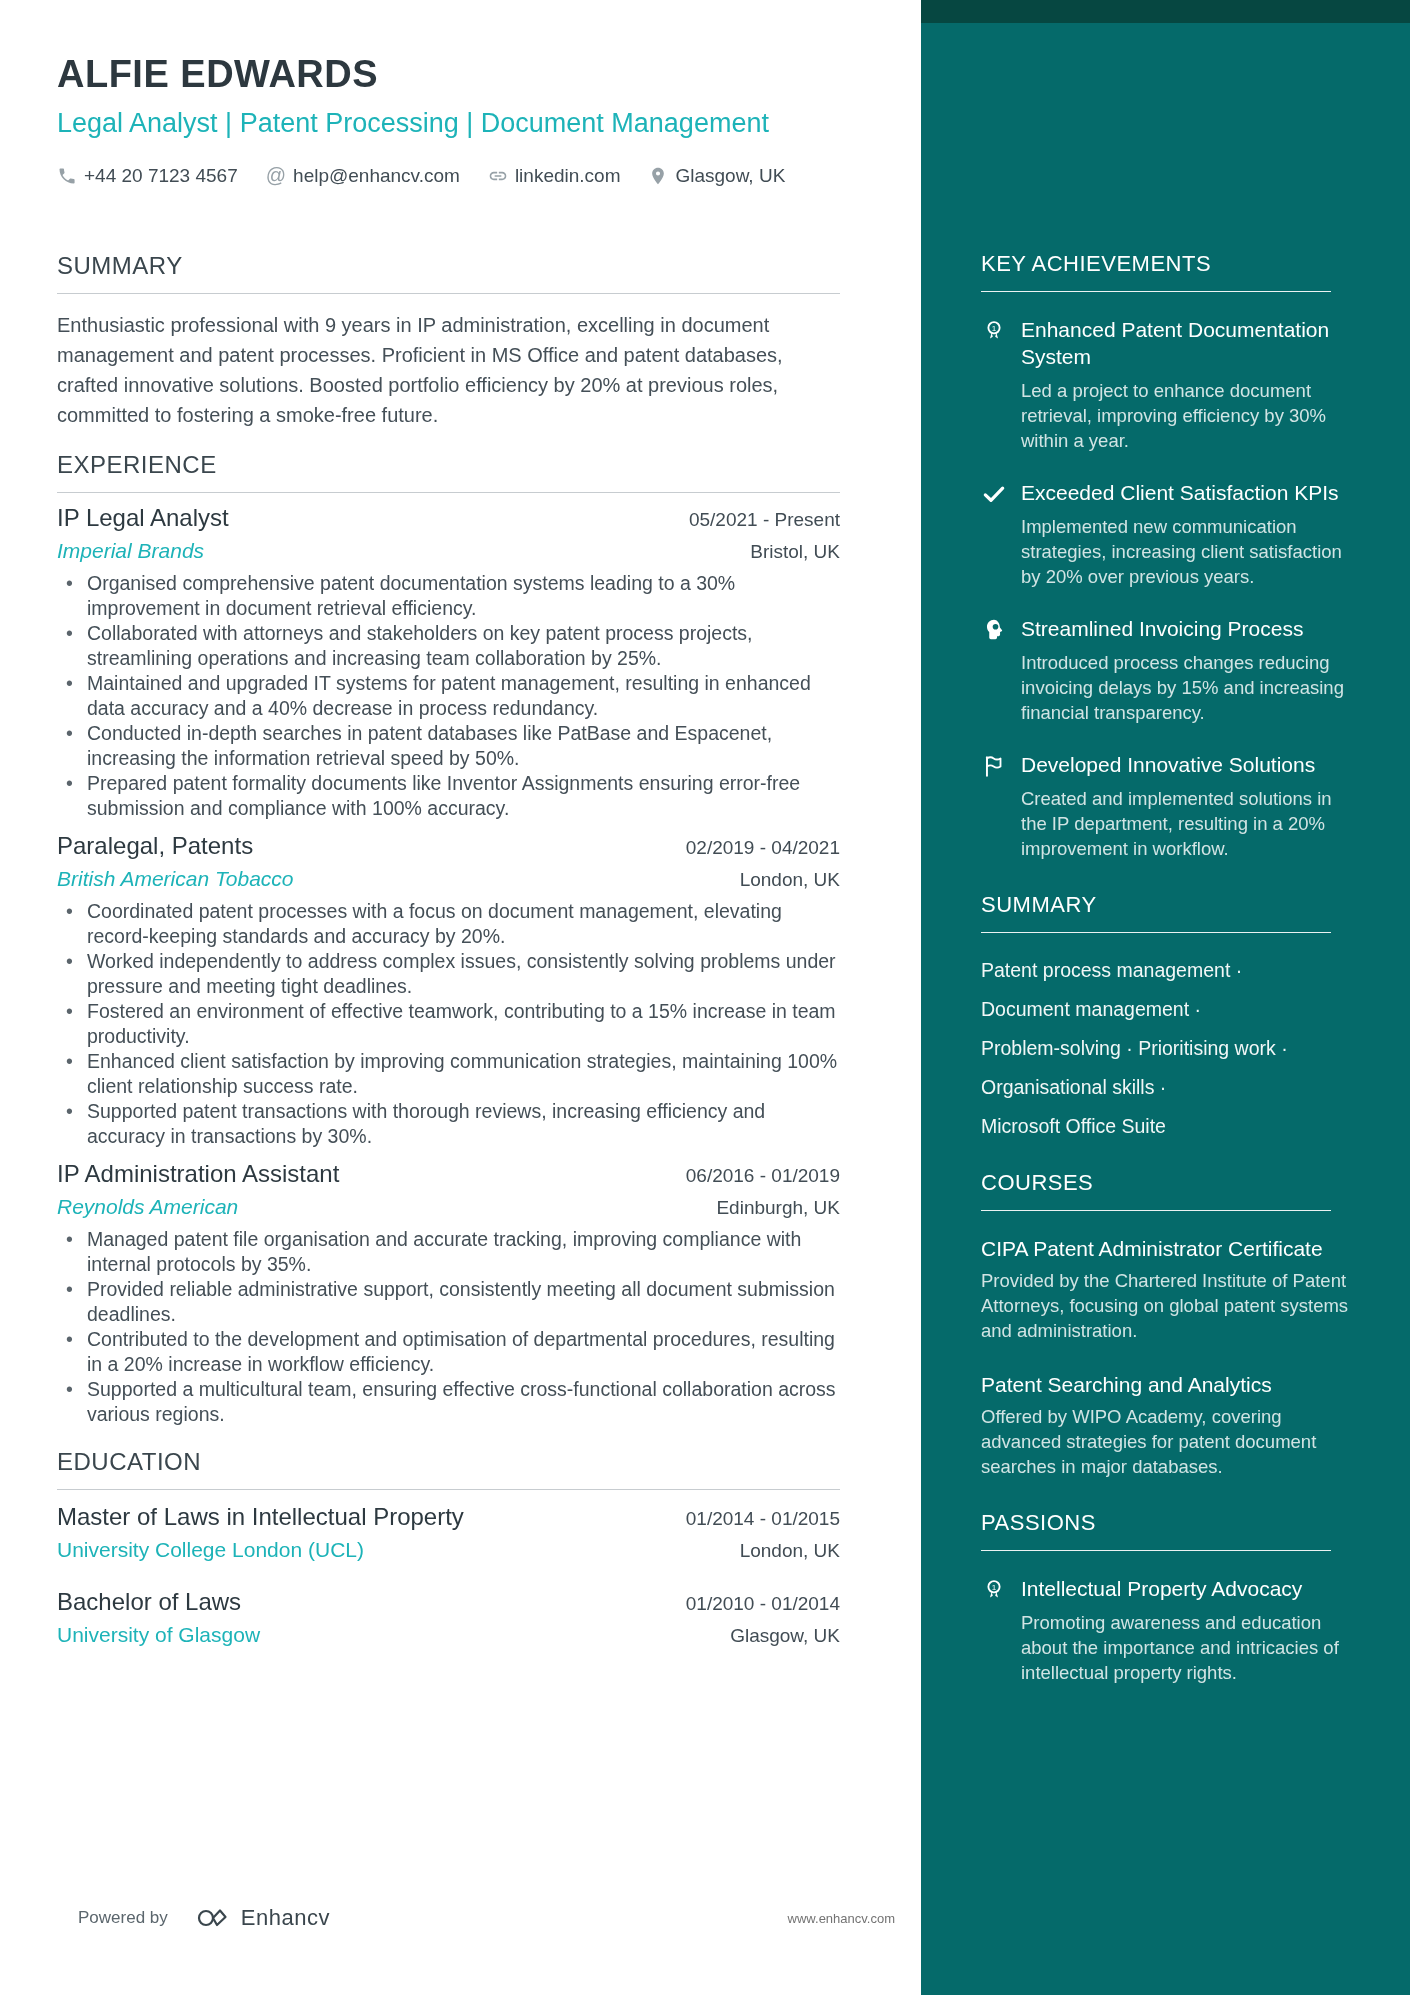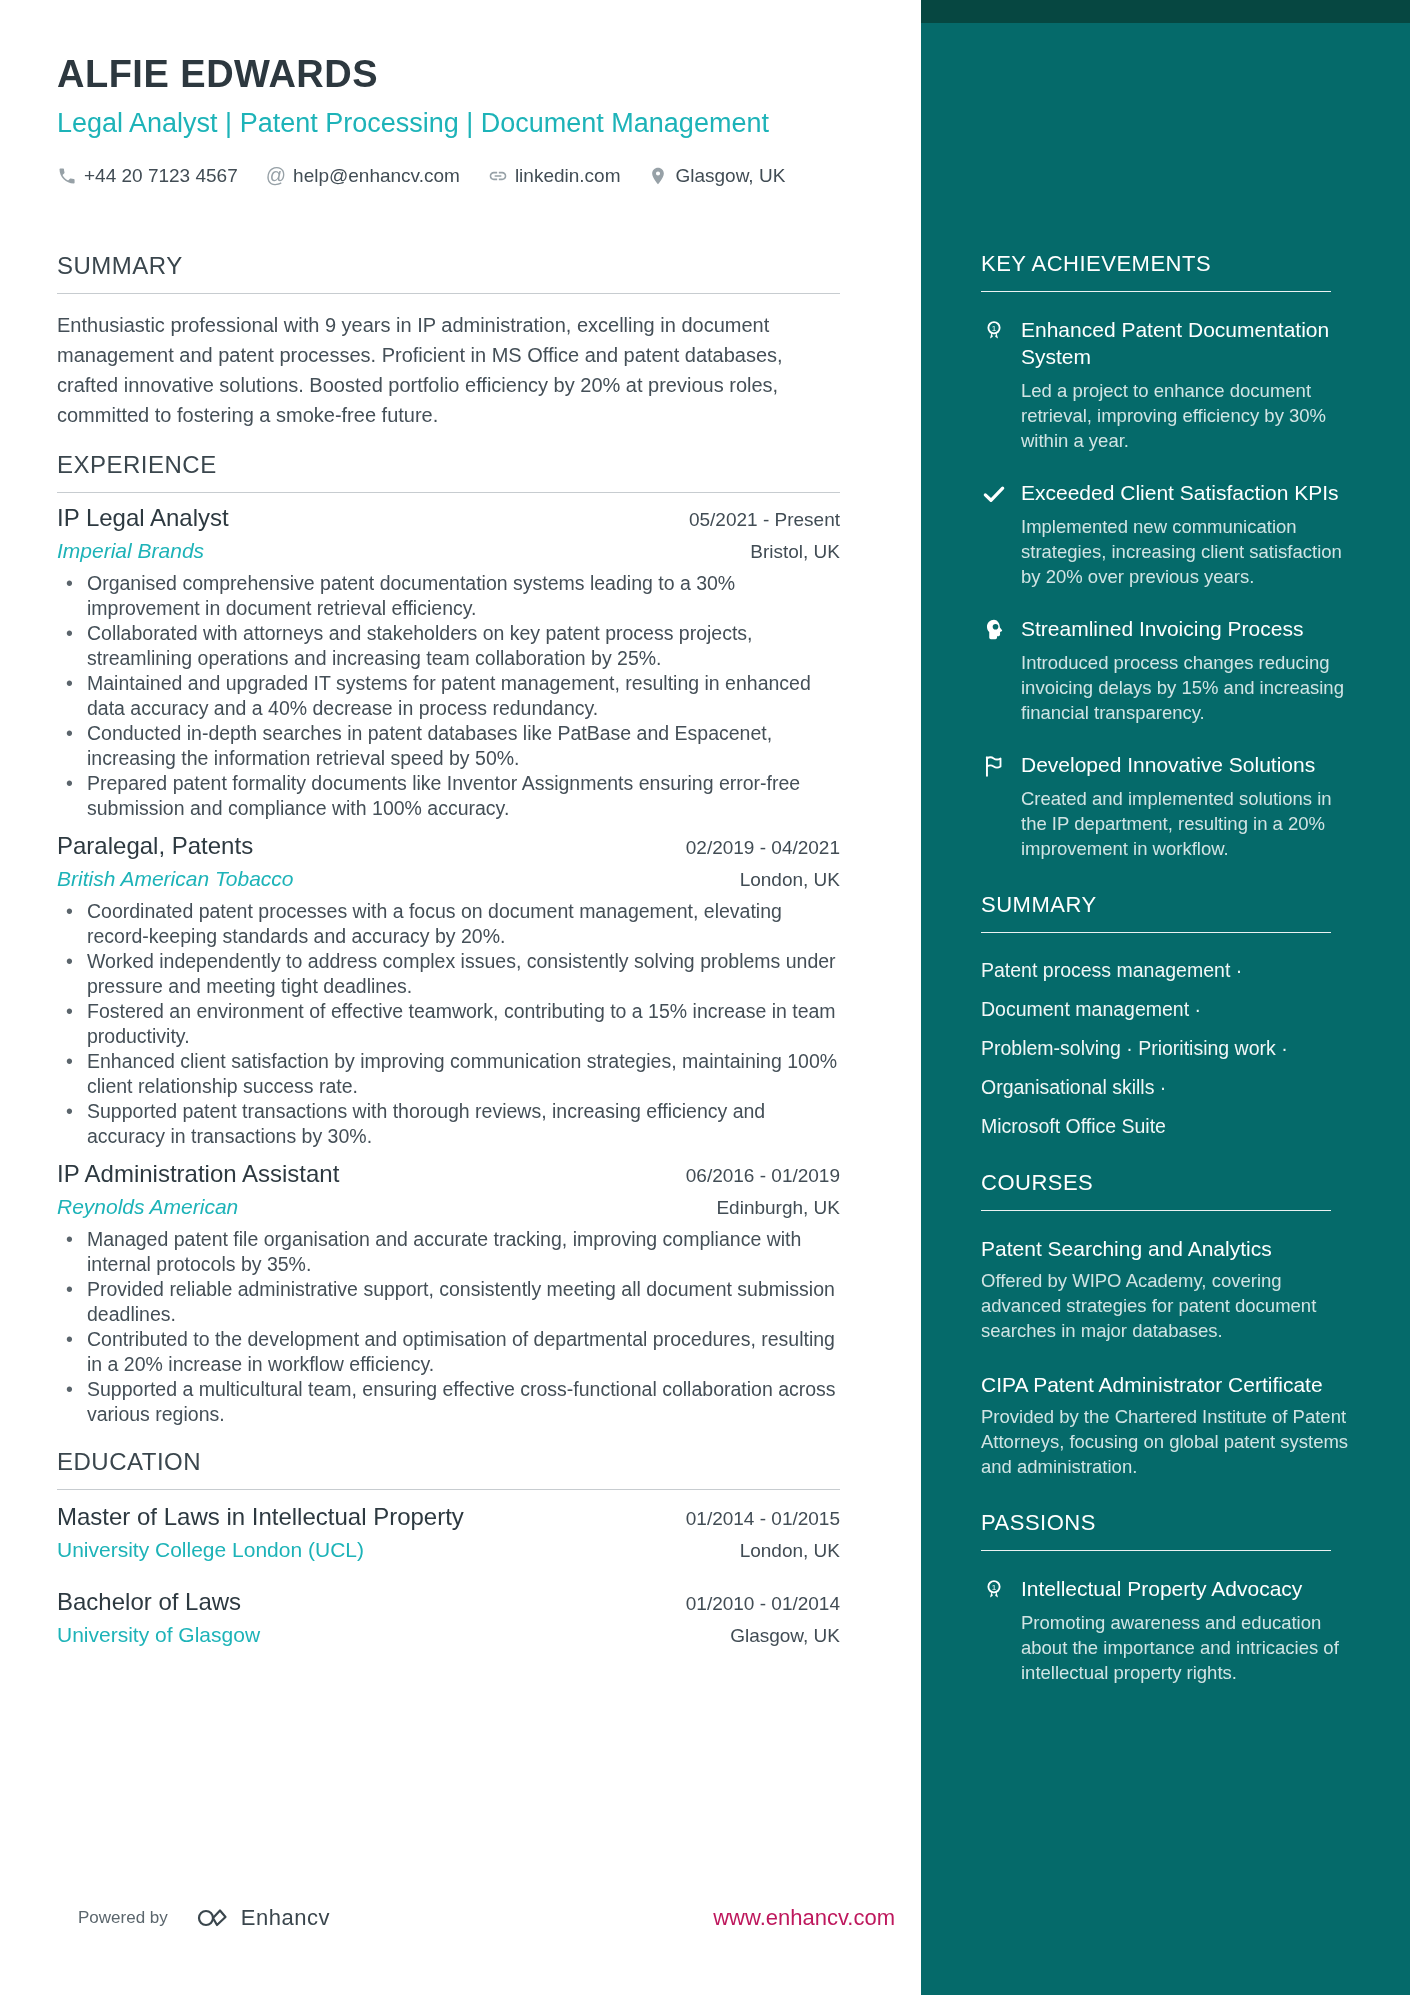--- a/index.html
+++ b/index.html
@@ -51,21 +51,21 @@
   ul.skill-list{margin:0;padding:0;list-style:none;}
   ul.skill-list li{font-size:19.5px;line-height:26px;color:#f2f7f7;margin-bottom:13px;}
   .course{margin-bottom:28px;}
   .course-title{font-size:21px;line-height:27px;color:#ffffff;font-weight:500;}
   .course-text{margin-top:6px;font-size:18.5px;line-height:25px;color:rgba(255,255,255,.82);}
   
   .footer{position:absolute;left:78px;top:1905px;width:817px;display:flex;align-items:center;}
   .powered{font-size:17px;color:#5b666d;}
   .logo-wrap{display:flex;align-items:center;gap:9px;margin-left:28px;}
   .brand{font-size:22px;color:#3a464d;letter-spacing:.5px;}
-  .site-url{margin-left:auto;font-size:22px;color:#be185d;}
+  .site-url{margin-left:auto;font-size:13px;color:#737373;}
 </style>
 </head>
 <body>
 
 <div class="main">
 
   <div class="name">ALFIE EDWARDS</div>
   <div class="job-headline">Legal Analyst | Patent Processing | Document Management</div>
 
   <div class="contact-row">
@@ -261,26 +261,26 @@
       <li>Problem-solving · Prioritising work ·</li>
       <li>Organisational skills ·</li>
       <li>Microsoft Office Suite</li>
     </ul>
   </div>
 
   <div class="side-section">
     <div class="side-head">COURSES</div>
     <div class="side-rule"></div>
     <div class="course">
+      <div class="course-title">CIPA Patent Administrator Certificate</div>
+      <div class="course-text">Provided by the Chartered Institute of Patent Attorneys, focusing on global patent systems and administration.</div>
+    </div>
+    <div class="course">
       <div class="course-title">Patent Searching and Analytics</div>
       <div class="course-text">Offered by WIPO Academy, covering advanced strategies for patent document searches in major databases.</div>
-    </div>
-    <div class="course">
-      <div class="course-title">CIPA Patent Administrator Certificate</div>
-      <div class="course-text">Provided by the Chartered Institute of Patent Attorneys, focusing on global patent systems and administration.</div>
     </div>
   </div>
 
   <div class="side-section">
     <div class="side-head">PASSIONS</div>
     <div class="side-rule"></div>
     <div class="ach-item">
       <span class="ach-icon">
         <svg width="26" height="26" viewBox="0 0 24 24">
             <circle cx="12" cy="9" r="5.2" fill="none" stroke="#ffffff" stroke-width="1.7"></circle>

